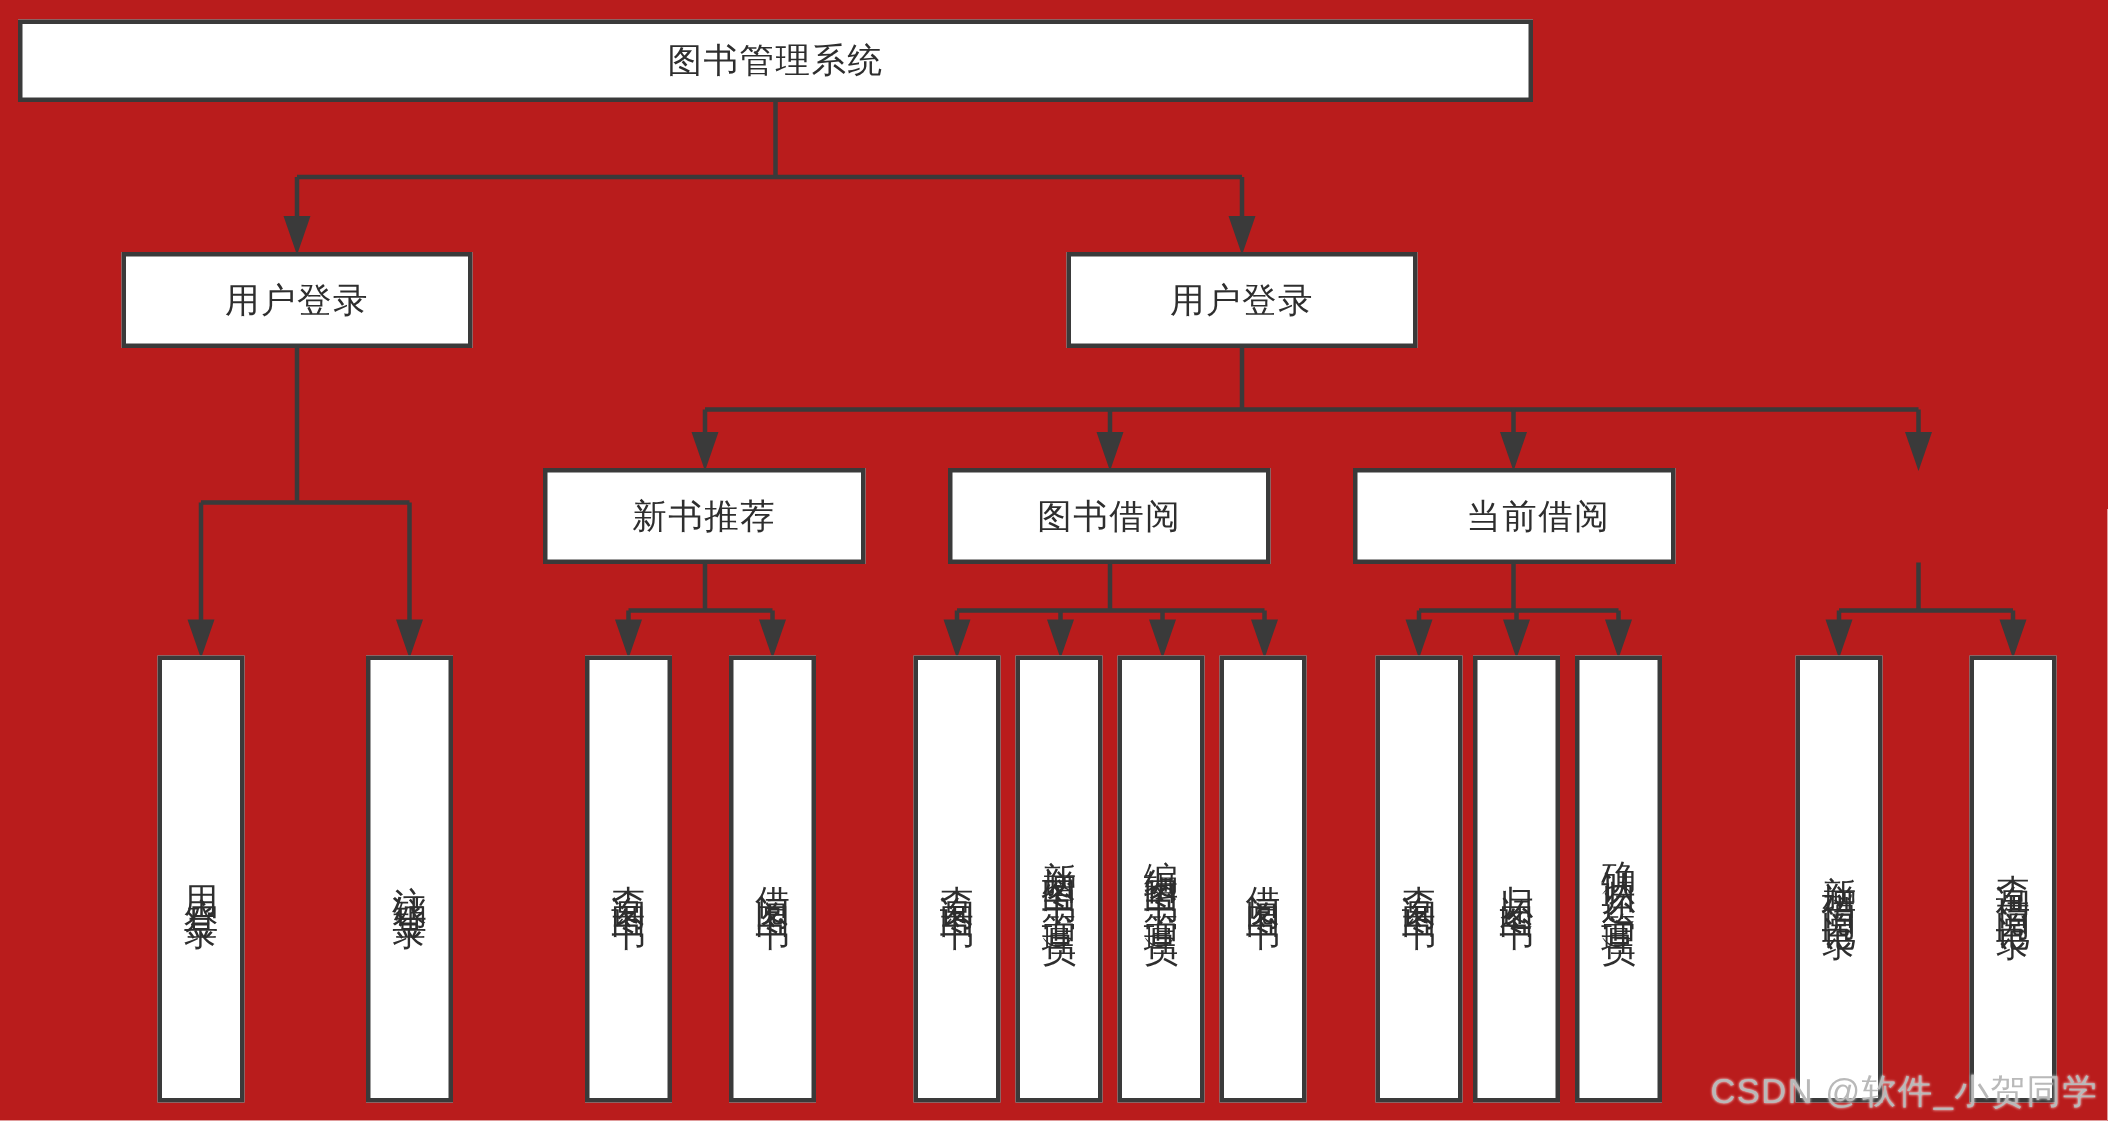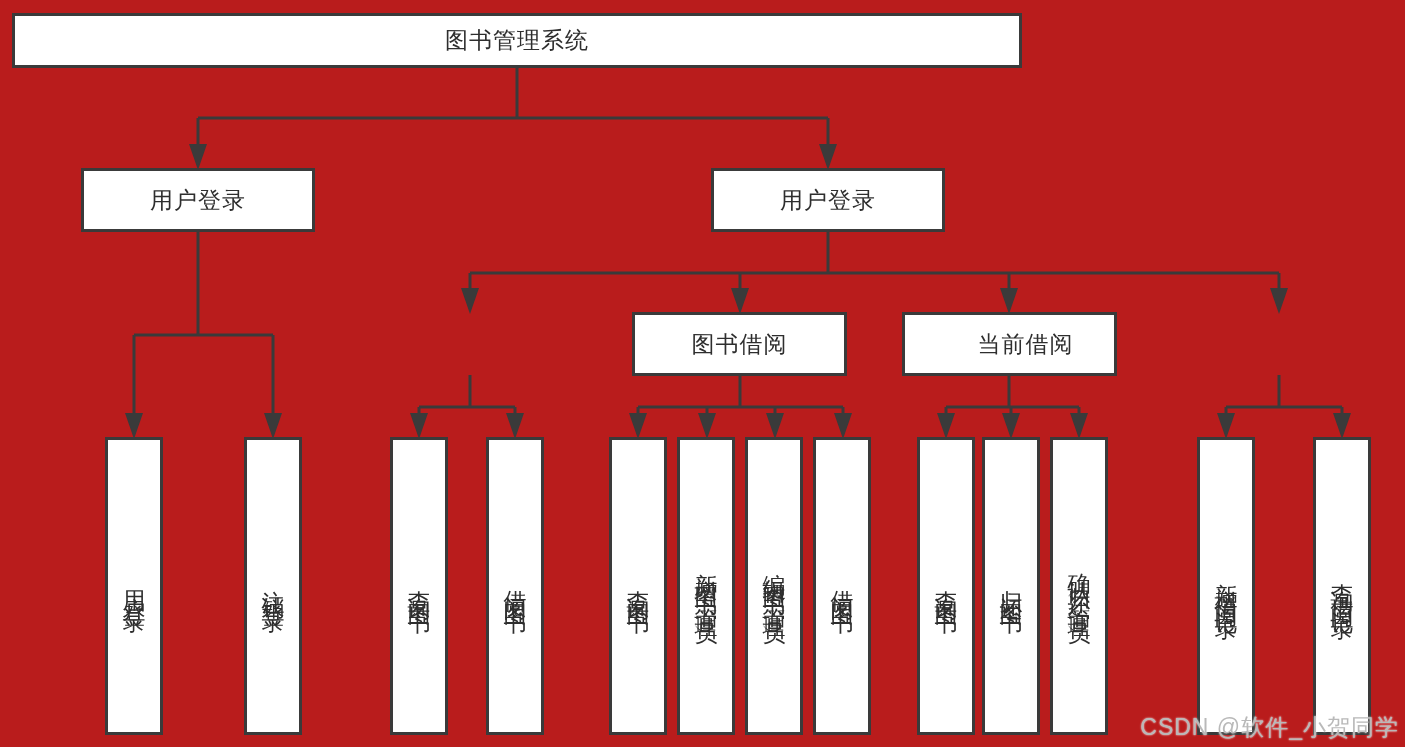--- a/index.html
+++ b/index.html
@@ -123,20 +123,23 @@
     <span class="h-text">图书管理系统</span>
   </div>
 
   <div class="box l2-box" style="left:81px;">
     <span class="h-text">用户登录</span>
   </div>
   <div class="box l2-box" style="left:711px;">
     <span class="h-text">用户登录</span>
   </div>
 
+  <div class="box mid-box" style="left:362px;">
+    <span class="h-text">新书推荐</span>
+  </div>
   <div class="box mid-box" style="left:632px;text-align:right;">
     <span class="h-text">图书借阅</span>
   </div>
   <div class="box mid-box" style="left:902px;padding-left:32px;">
     <span class="h-text">当前借阅</span>
   </div>
 
   <div class="box leaf-box" style="left:105px;">
     <span class="v-text">用户登录</span>
   </div>

